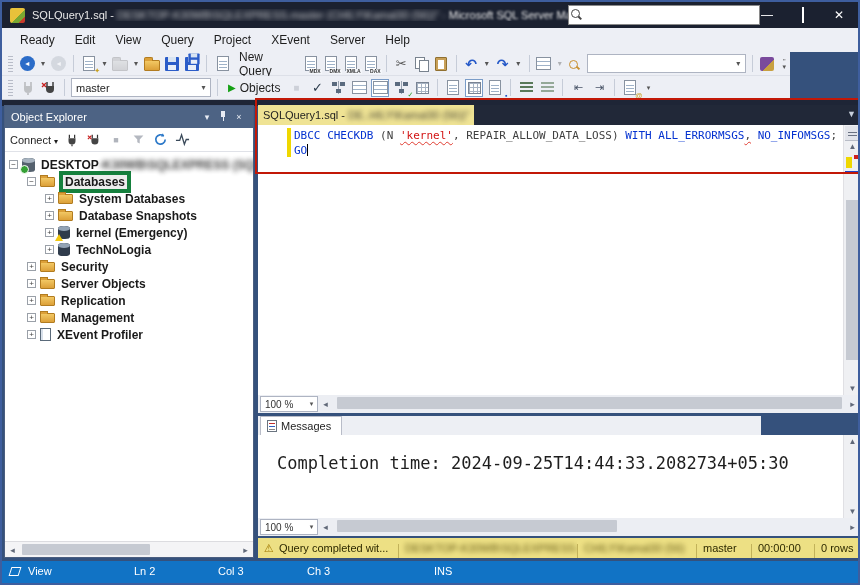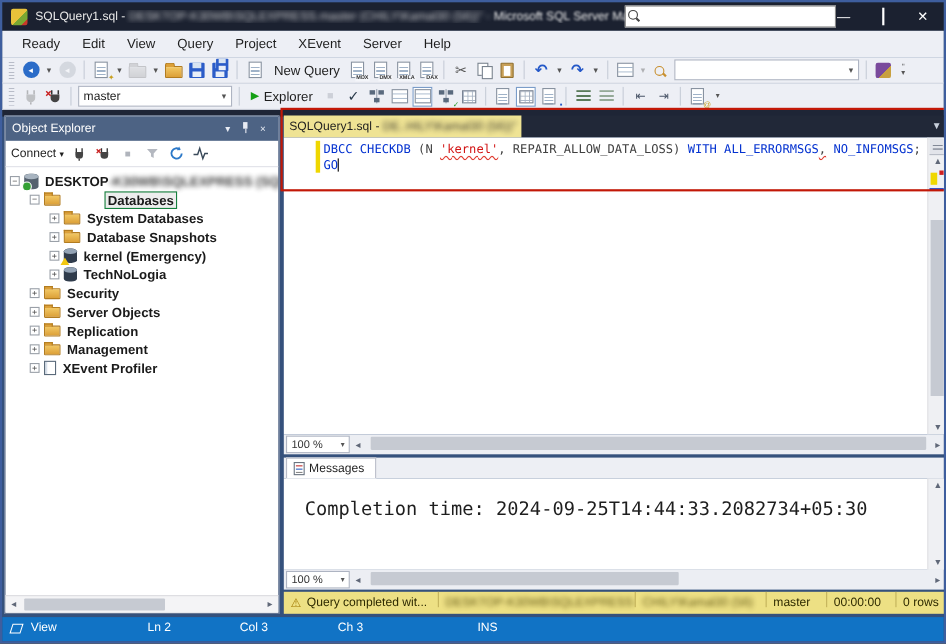--- a/index.html
+++ b/index.html
@@ -17,21 +17,21 @@
   .mag{position:relative;width:14px;height:14px;margin-right:3px;}
   .mag::before{content:"";position:absolute;left:2px;top:1px;width:7px;height:7px;border:1.5px solid #444;border-radius:50%;}
   .mag::after{content:"";position:absolute;left:9px;top:9px;width:4px;height:1.5px;background:#444;transform:rotate(45deg);}
   .winbtns{position:absolute;right:4px;top:0;height:26px;display:flex;align-items:center;gap:22px;padding-right:8px;}
   .winbtn{color:#FFF;font-size:12px;width:14px;text-align:center;cursor:default;}
   .maxbox{width:10px;height:9px;border:1.5px solid #FFF;}
 
   
   .menubar{position:absolute;left:0;top:26px;width:856px;height:24px;background:#EDEFF5;display:flex;align-items:center;padding-left:8px;}
   .menuitem{font-size:12px;color:#1E1E1E;padding:0 10px;line-height:24px;}
-  .toolbar{position:absolute;left:0;width:856px;height:24px;background:#EDEFF5;display:flex;align-items:center;gap:3px;padding-left:3px;}
+  .toolbar{position:absolute;left:0;width:788px;height:24px;background:#EDEFF5;display:flex;align-items:center;gap:3px;padding-left:3px;}
   .tb1{top:50px;border-bottom:1px solid #DDE0E8;}
   .tb2{top:74px;border-bottom:1px solid #C8CCD6;}
   .grip{width:5px;height:16px;background:repeating-linear-gradient(#B8BCC8 0 1px,transparent 1px 3px);margin:0 3px;}
   .tsep{width:1px;height:17px;background:#C6CCD8;margin:0 3px;}
   .tbtn{position:relative;width:18px;height:18px;display:flex;align-items:center;justify-content:center;font-size:12px;color:#444;}
   .tbtn.dim{opacity:.38;}
   .carr{width:9px;height:18px;display:flex;align-items:center;justify-content:center;font-size:8px;color:#555;}
   .carr::before{content:"▾";}
   .navcirc{width:15px;height:15px;border-radius:50%;background:#2B6CC8;color:#FFF;font-size:8px;display:flex;align-items:center;justify-content:center;}
   .navcirc.gray{background:#AEB4BE;}
@@ -102,21 +102,21 @@
   .tfolder{position:relative;width:15px;height:10px;background:linear-gradient(#F2C864,#DCA038);border:1px solid #B27C20;border-radius:1px;}
   .tfolder::before{content:"";position:absolute;left:-1px;top:-3px;width:6px;height:2px;background:#DCA038;border:1px solid #B27C20;border-bottom:none;}
   .dbcyl{position:relative;width:12px;height:13px;background:#303C4C;border-radius:5px/2.5px;}
   .dbcyl::before{content:"";position:absolute;left:0;top:0;width:12px;height:5px;border-radius:50%;background:#93A3B5;}
   .servcyl{position:relative;width:13px;height:14px;background:#55616E;border-radius:5px/2.5px;}
   .servcyl::before{content:"";position:absolute;left:0;top:0;width:13px;height:5px;border-radius:50%;background:#A8B4C0;}
   .servcyl::after{content:"";position:absolute;left:-2px;bottom:-2px;width:7px;height:7px;border-radius:50%;background:#35A035;border:1px solid #FFF;}
   .warntri{position:absolute;left:-3px;bottom:-2px;width:0;height:0;border-left:4px solid transparent;border-right:4px solid transparent;border-bottom:7px solid #F2C811;}
   .xeic{width:11px;height:13px;border:1px solid #5A6A7A;background:#FFF;box-shadow:inset 2px 0 0 #D8E0EA;}
   .tlabel{padding:0 2px;font-weight:bold;}
-  .sel{background:#EDEDED;border:1px solid #15803d;margin-left:36px;}
+  .sel{background:#EDEDED;border:4px solid #15803d;}
   .oehscroll{height:16px;background:#F4F4F6;border-top:1px solid #DCDCE0;display:flex;align-items:center;}
   .sarr{width:15px;text-align:center;font-size:9px;color:#606878;}
   .strack{flex:1;position:relative;height:100%;}
   .sthumb{position:absolute;top:2px;height:11px;background:#C6CAD2;border-radius:1px;}
 
   
   .doc{position:absolute;left:256px;top:5px;width:602px;height:453px;}
   .tabbar{position:absolute;left:0;top:0;width:602px;height:20px;background:#212838;}
   .doctab{position:absolute;left:0;top:0;height:20px;width:216px;background:#EFE394;color:#1E1E1E;font-size:11px;display:flex;align-items:center;padding:0 5px;white-space:nowrap;overflow:hidden;}
   .tabpin{position:relative;width:9px;height:11px;margin:0 3px;flex:none;}
@@ -145,31 +145,31 @@
   .vthumb{position:absolute;left:2px;top:75px;width:13px;height:160px;background:#C6CAD2;}
   .zoombar{position:absolute;left:0;width:602px;height:18px;background:#ECEEF3;display:flex;align-items:center;}
   .zb1{top:290px;}
   .zoomcombo{width:58px;height:16px;margin-left:2px;background:#FFF;border:1px solid #AEB4C2;display:flex;align-items:center;font-size:10px;color:#333;}
   .zoomcombo .zval{flex:1;padding-left:4px;}
   .zoomcombo .zdn{width:11px;font-size:7px;color:#555;text-align:center;}
   .htrack{flex:1;position:relative;height:100%;margin-left:2px;}
   .hthumb{position:absolute;top:2px;height:12px;background:#C6CAD2;border-radius:1px;}
 
   
-  .msgs-tabs{position:absolute;left:0;top:311px;width:602px;height:19px;background:#EDEFF4;display:flex;align-items:flex-end;}
+  .msgs-tabs{position:absolute;left:0;top:311px;width:503px;height:19px;background:#EDEFF4;display:flex;align-items:flex-end;}
   .msgtab{height:19px;background:#FFF;border:1px solid #B8BCC8;border-bottom:none;display:flex;align-items:center;gap:4px;padding:0 10px 0 6px;font-size:11px;color:#1E1E1E;margin-left:2px;}
   .msgic{position:relative;width:10px;height:12px;background:#FFF;border:1px solid #6A7480;}
   .msgic::before{content:"";position:absolute;left:1px;top:2px;width:6px;height:1px;background:#C03030;box-shadow:0 3px 0 #3060C0,0 6px 0 #888;}
   .msgbody{position:absolute;left:0;top:330px;width:602px;height:83px;background:#FFF;}
   .msgtext{position:absolute;left:19px;top:18px;font-family:"DejaVu Sans Mono","Liberation Mono",monospace;font-size:17px;color:#1E1E1E;white-space:pre;}
   .msgvs{position:absolute;right:0;top:0;width:17px;height:83px;background:#EFF0F3;border-left:1px solid #E0E0E4;}
   .zb2{top:413px;}
 
   
-  .strip{position:absolute;left:0;top:433px;width:602px;height:20px;background:#EDE084;display:flex;align-items:flex-start;font-size:11px;color:#2E2A00;}
+  .strip{position:absolute;left:0;top:433px;width:602px;height:20px;background:#EDE084;display:flex;align-items:flex-end;font-size:11px;color:#2E2A00;}
   .scell{display:flex;align-items:center;height:100%;padding:0 6px;white-space:nowrap;overflow:hidden;}
   .sdiv{width:1px;height:14px;background:#C2B25A;}
   .g-warn{color:#A07800;font-size:11px;margin-right:5px;}
   .g-warn::before{content:"⚠";}
   .darkcell{color:#4A3F00;}
 
   
   .annobox{position:absolute;left:253px;top:96px;width:606px;height:76px;border:2px solid #C21807;pointer-events:none;z-index:50;}
 
   
@@ -308,21 +308,21 @@
         </svg>
     </div>
     <div class="tsep"></div>
     <div class="combo dbcombo">
       <span class="cval">master</span>
       <span class="cdn">▾</span>
     </div>
     <div class="tsep"></div>
     <div class="tbtn" style="width:auto;padding:0 4px;">
         <span class="g-exec"></span>
-        <span class="execlbl">Explorer</span>
+        <span class="execlbl">Objects</span>
       </div>
     <div class="tbtn dim g-stop"></div>
     <div class="tbtn g-check"></div>
     <div class="tbtn">
         <span class="flowic"></span>
       </div>
     <div class="tbtn">
         <span class="boxic"></span>
       </div>
     <div class="tbtn pressed">

